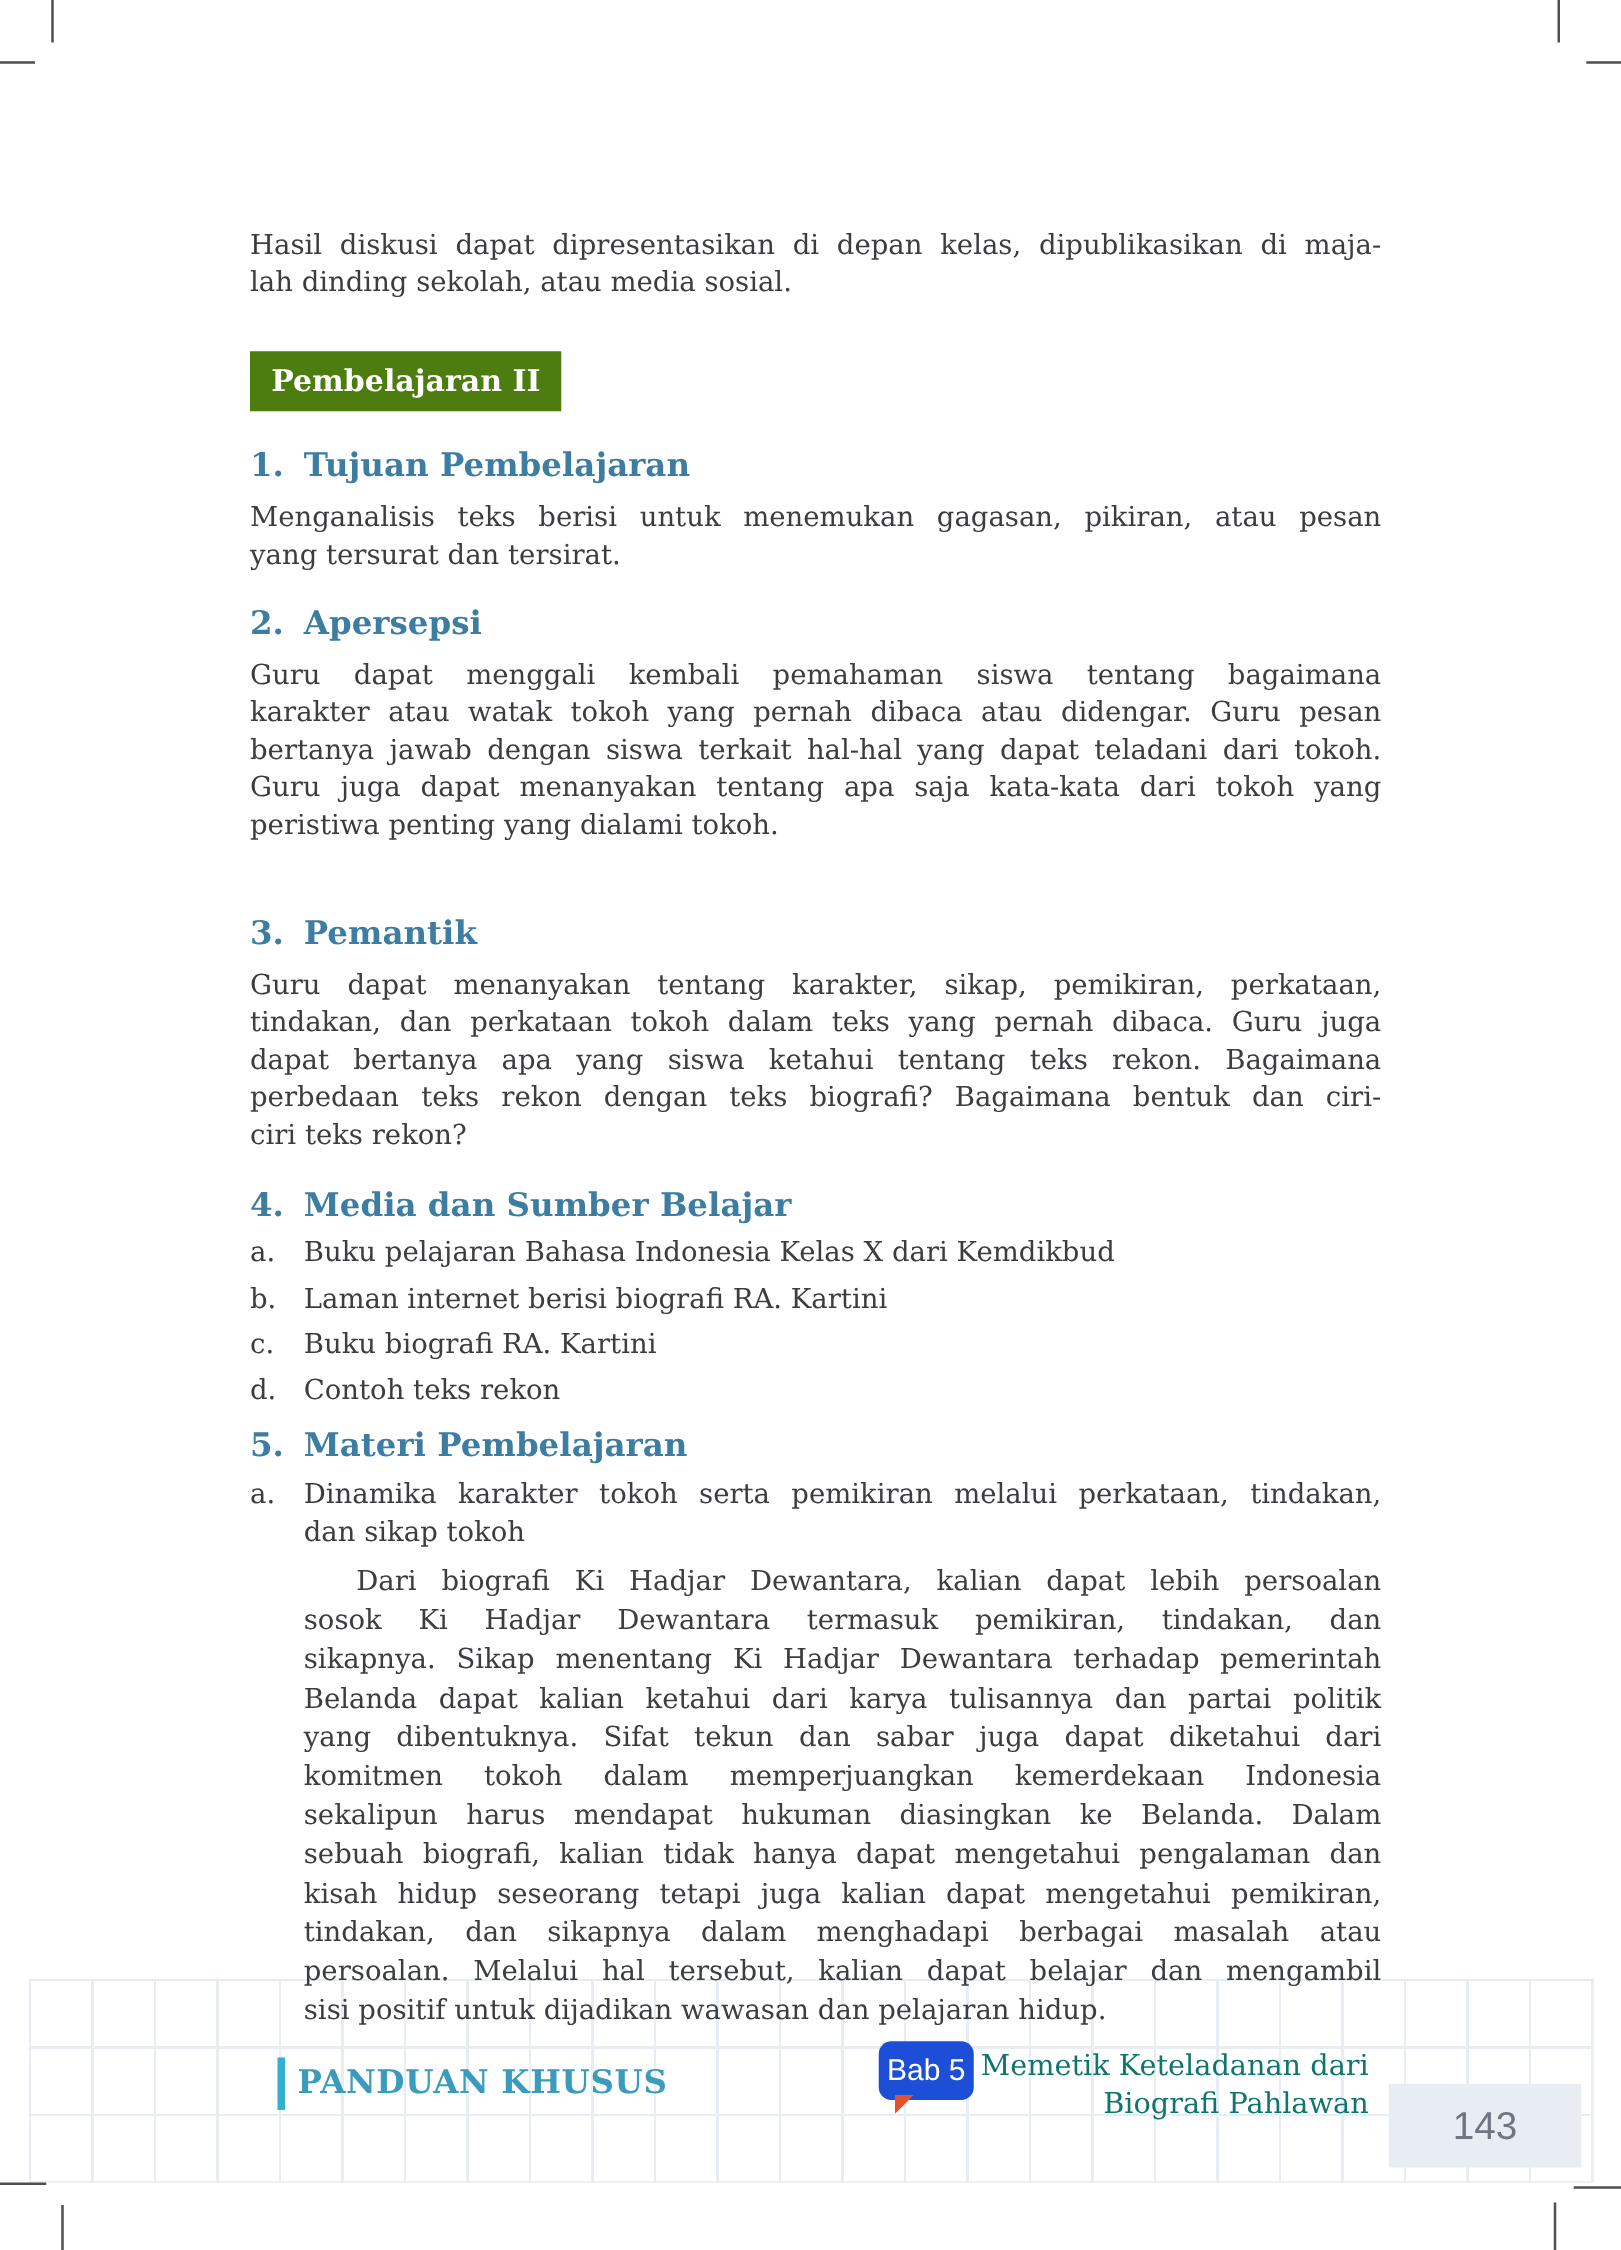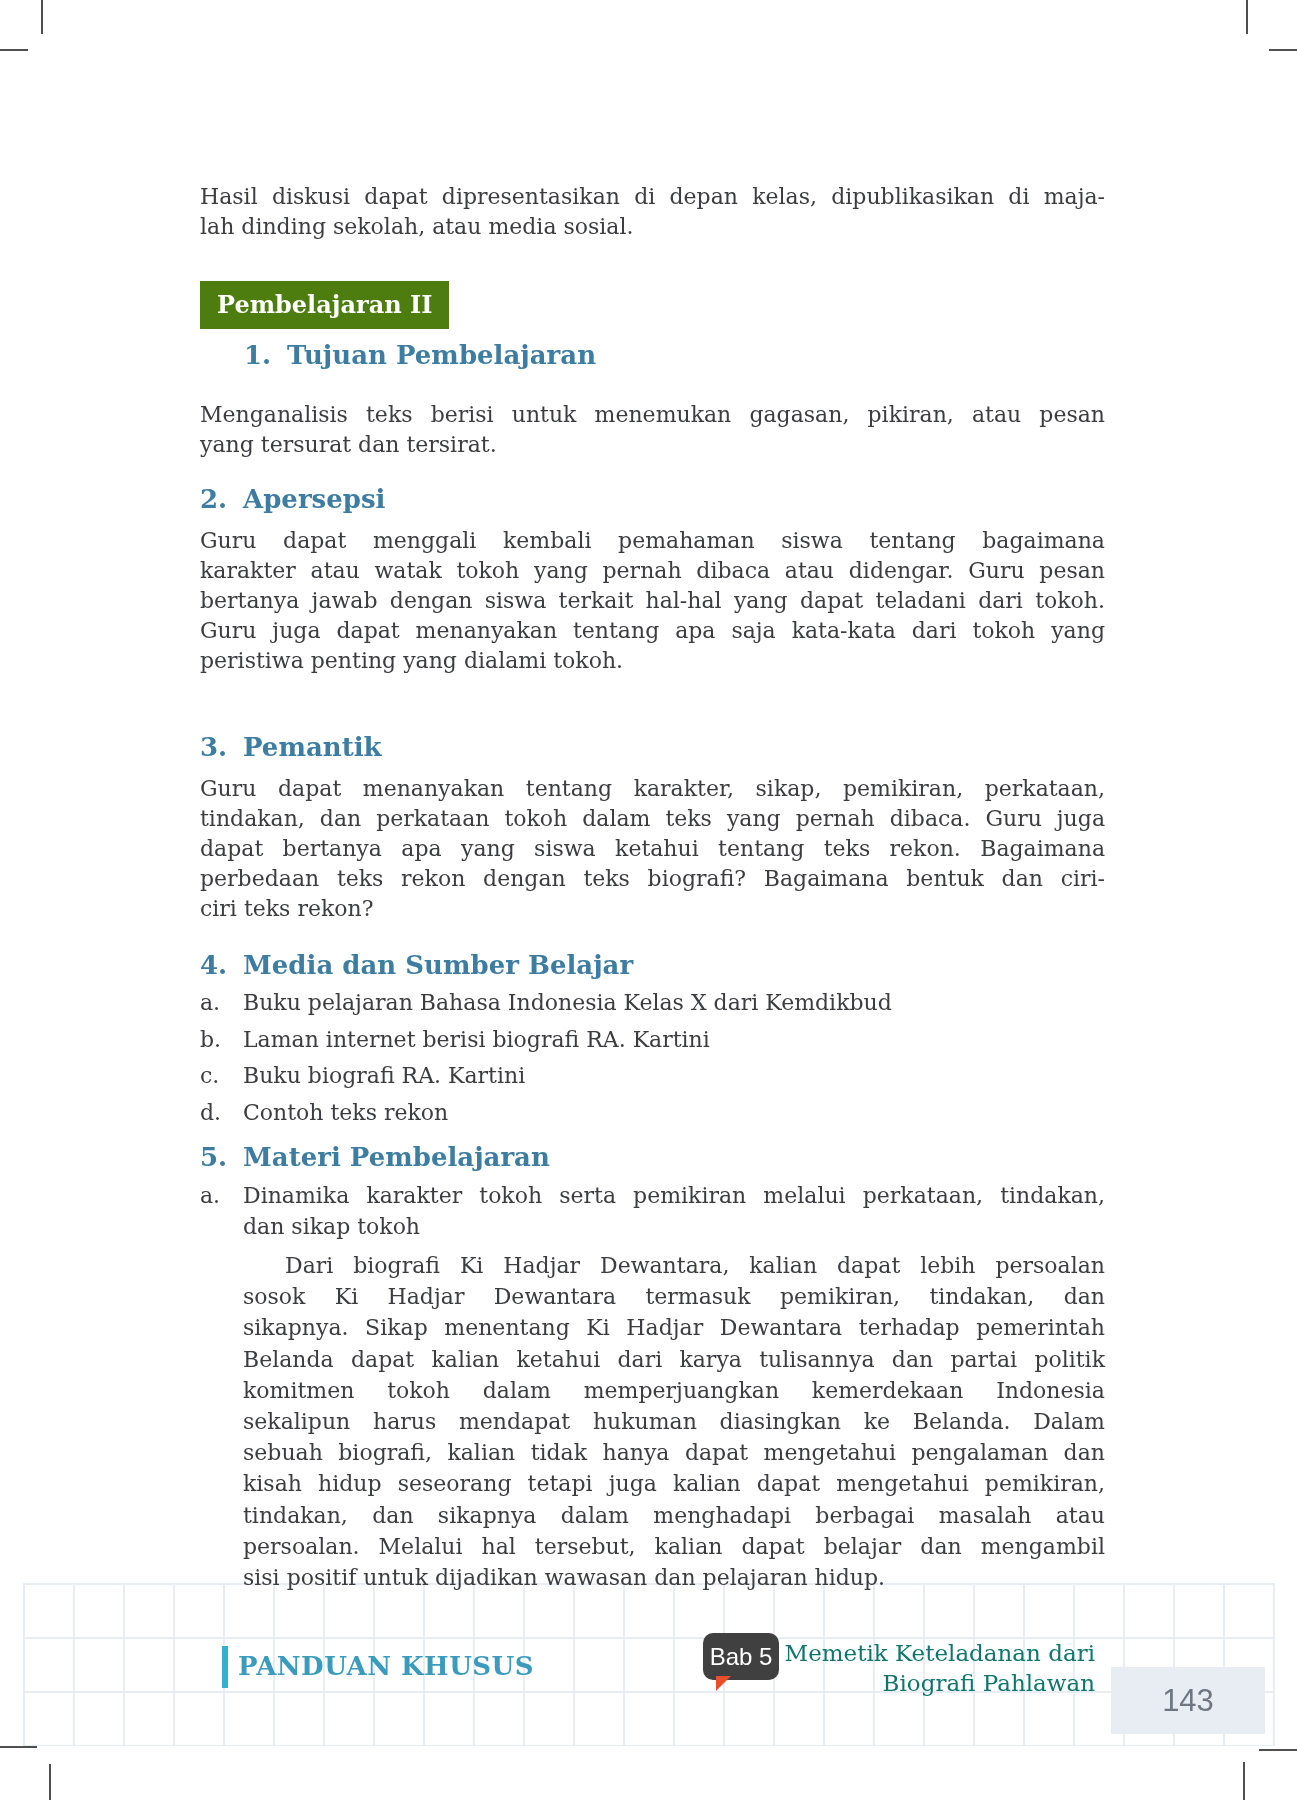--- a/index.html
+++ b/index.html
@@ -38,21 +38,21 @@
 
   .lesson-badge {
     position:absolute; left:200px; top:281px; background:#4d7c0f; color:#ffffff;
     font-size:24px; font-weight:bold; padding:12px 17px; line-height:1;
   }
 
   
   .guide-bar { position:absolute; left:222px; top:1646px; width:6px; height:42px; background:#33b0cb; }
   .guide-label { position:absolute; left:238px; top:1651px; font-size:26px; font-weight:bold; color:#3a9bbd; letter-spacing:0.5px; }
   .bab-badge {
-    position:absolute; left:703px; top:1633px; width:76px; height:47px; background:#404040;
+    position:absolute; left:703px; top:1633px; width:76px; height:47px; background:#1d4ed8;
     border-radius:10px; color:#ffffff; font-family:"Liberation Sans", sans-serif;
     font-size:24px; text-align:center; line-height:47px;
   }
   .bab-tail {
     position:absolute; left:716px; top:1676px; width:0; height:0;
     border-top:15px solid #e8502c; border-right:15px solid transparent;
   }
   .chapter { position:absolute; left:750px; top:1639px; width:345px; font-size:23px; line-height:29.5px; color:#0f766e; }
   .chapter .jl { text-align:right; text-align-last:right; }
   .chapter .jl:last-child { text-align-last:right; }
@@ -83,21 +83,21 @@
 
   <div class="content">
 
     <div class="para" style="top:182px;">
         <div class="jl">Hasil diskusi dapat dipresentasikan di depan kelas, dipublikasikan di maja-</div>
         <div class="jl">lah dinding sekolah, atau media sosial.</div>
       </div>
 
     <div class="lesson-badge">Pembelajaran II</div>
 
-    <div class="heading" style="top:340px;margin-left:44px;">
+    <div class="heading" style="top:358px;">
       <span class="num">1.</span><span>Tujuan Pembelajaran</span>
     </div>
     <div class="para" style="top:400px;">
         <div class="jl">Menganalisis teks berisi untuk menemukan gagasan, pikiran, atau pesan</div>
         <div class="jl">yang tersurat dan tersirat.</div>
       </div>
 
     <div class="heading" style="top:484px;">
       <span class="num">2.</span><span>Apersepsi</span>
     </div>
@@ -150,20 +150,21 @@
       <span class="itext">
           <div class="jl">Dinamika karakter tokoh serta pemikiran melalui perkataan, tindakan,</div>
           <div class="jl">dan sikap tokoh</div>
         </span>
     </div>
     <div class="para indent" style="top:1250px; left:243px; width:862px; line-height:31.2px;">
         <div class="jl">Dari biografi Ki Hadjar Dewantara, kalian dapat lebih persoalan</div>
         <div class="jl">sosok Ki Hadjar Dewantara termasuk pemikiran, tindakan, dan</div>
         <div class="jl">sikapnya. Sikap menentang Ki Hadjar Dewantara terhadap pemerintah</div>
         <div class="jl">Belanda dapat kalian ketahui dari karya tulisannya dan partai politik</div>
+        <div class="jl">yang dibentuknya. Sifat tekun dan sabar juga dapat diketahui dari</div>
         <div class="jl">komitmen tokoh dalam memperjuangkan kemerdekaan Indonesia</div>
         <div class="jl">sekalipun harus mendapat hukuman diasingkan ke Belanda. Dalam</div>
         <div class="jl">sebuah biografi, kalian tidak hanya dapat mengetahui pengalaman dan</div>
         <div class="jl">kisah hidup seseorang tetapi juga kalian dapat mengetahui pemikiran,</div>
         <div class="jl">tindakan, dan sikapnya dalam menghadapi berbagai masalah atau</div>
         <div class="jl">persoalan. Melalui hal tersebut, kalian dapat belajar dan mengambil</div>
         <div class="jl">sisi positif untuk dijadikan wawasan dan pelajaran hidup.</div>
       </div>
 
     <div class="guide-bar"></div>

